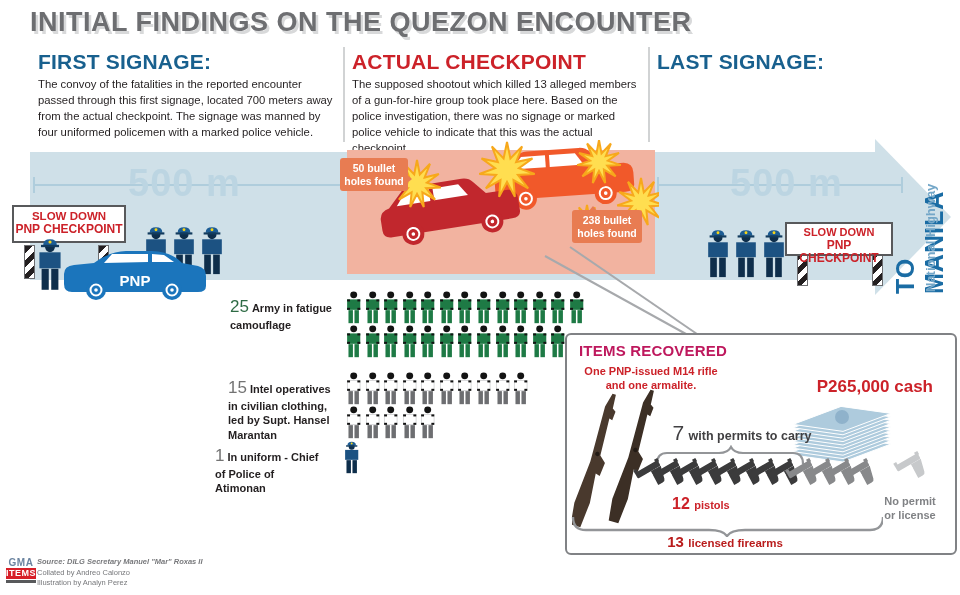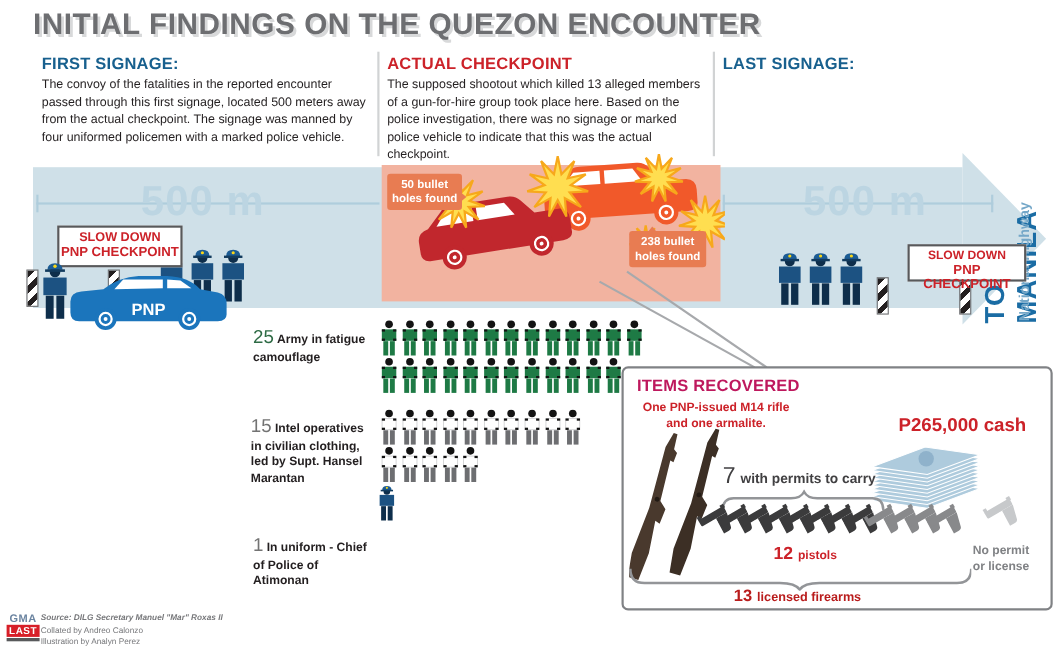--- a/index.html
+++ b/index.html
@@ -4,37 +4,37 @@
 <style>
   html,body{margin:0;padding:0;background:#fff;}
   #stage{position:relative;width:960px;height:595px;background:#fff;overflow:hidden;
          font-family:"Liberation Sans",sans-serif;color:#231F20;}
   .abs{position:absolute;}
   
   .title{left:30px;top:7px;font-size:27px;font-weight:700;color:#6D6E71;letter-spacing:.5px;
          text-shadow:2.5px 2.5px 0 #D8D9DA;white-space:nowrap;}
   
   .col{top:50px;}
-  .col .hd{font-weight:700;font-size:15px;letter-spacing:.2px;}
+  .col .hd{font-weight:700;font-size:21px;letter-spacing:.2px;}
   .blue{color:#18608E;} .red{color:#CC2229;}
   .col .bd{font-size:11.3px;line-height:1.42;color:#231F20;margin-top:2px;font-weight:500;}
   .vdiv{width:1.5px;height:95px;top:47px;background:#D1D3D4;}
   
   .band{left:30px;top:152px;width:845px;height:128px;background:#CFE0E8;z-index:1;}
   .arrowhead{left:875px;top:139px;width:0;height:0;z-index:1;
              border-top:78px solid transparent;border-bottom:78px solid transparent;border-left:76px solid #CFE0E8;}
   .v500{font-size:38px;font-weight:700;color:#BCD5E2;letter-spacing:1px;z-index:3;white-space:nowrap;}
   .mline{height:2px;background:#AFCDDC;z-index:2;}
   .tick{width:2px;height:16px;background:#AFCDDC;z-index:2;}
   .pinkzone{left:347px;top:150px;width:308px;height:124px;background:#F2B3A0;z-index:4;}
   .vt{writing-mode:vertical-rl;transform:rotate(180deg);}
   .tomanila{left:891px;top:152px;height:142px;font-size:25px;font-weight:700;color:#1A6CA4;letter-spacing:1px;z-index:3;}
   .nathwy{left:923px;top:152px;height:140px;font-size:13px;font-weight:600;color:#74A7C8;z-index:3;}
   
-  .sign{background:#fff;border:2px solid #58595B;text-align:center;color:#CC2229;font-weight:700;z-index:7;margin-left:40px;}
+  .sign{background:#fff;border:2px solid #58595B;text-align:center;color:#CC2229;font-weight:700;z-index:7;}
   .sign .l1{font-size:11.5px;line-height:1.15;margin-top:3px;}
   .sign .l2{font-size:12px;line-height:1.1;}
   .leg{width:9px;height:32px;background:repeating-linear-gradient(135deg,#231F20 0 5px,#fff 5px 10px);
        border:1px solid #6D6E71;z-index:6;}
   .cop-row{display:flex;gap:2px;z-index:5;}
   .zcar{z-index:6;} .zfront{z-index:7;}
   .crash{left:347px;top:140px;z-index:5;pointer-events:none;}
   .bullet{background:#E87C52;color:#fff;font-weight:700;font-size:10.5px;line-height:1.2;text-align:center;
           border-radius:3px;padding:4px 3px;z-index:8;}
   .bullet.bl::after{content:"";position:absolute;right:-9px;top:16px;border:5px solid transparent;border-left:6px solid #E87C52;}
@@ -43,28 +43,28 @@
   
   .plabel{font-size:11px;font-weight:700;color:#231F20;line-height:1.3;}
   .pnum{font-size:17px;font-weight:400;margin-right:3px;}
   .n-green{color:#2E6B45;} .n-gray{color:#737373;}
   .prow{display:flex;gap:1.2px;}
   
   .itembox{left:565px;top:333px;width:388px;height:218px;background:#fff;border:2px solid #808285;border-radius:6px;z-index:9;}
   .ib-hd{left:12px;top:7px;font-size:15px;font-weight:700;color:#be185d;letter-spacing:.2px;}
   .ib-rnote{left:8px;top:30px;width:152px;text-align:center;font-size:11px;font-weight:700;color:#CC2229;line-height:1.25;}
   .ib-cash{right:22px;top:42px;font-size:17px;font-weight:700;color:#CC2229;}
-  .ib-permits{left:90px;top:86px;width:170px;color:#414042;}
+  .ib-permits{left:90px;top:86px;width:170px;text-align:center;color:#414042;}
   .ib-permits .big{font-size:21px;font-weight:400;}
   .ib-permits .sm{font-size:12.5px;font-weight:600;}
   .pistols{left:70px;top:112px;height:56px;display:flex;align-items:center;}
   .pistol{width:30px;height:30px;transform:rotate(-30deg);margin-left:-11px;}
   .pistol:first-child{margin-left:0;}
   .nopermit-p{left:330px;top:118px;}
-  .ib-12{left:105px;top:160px;width:120px;text-align:center;color:#CC2229;}
+  .ib-12{left:105px;top:160px;width:120px;text-align:left;color:#CC2229;}
   .ib-12 .big{font-size:16px;font-weight:700;} .ib-12 .sm{font-size:11px;font-weight:600;}
   .ib-13{left:58px;top:198px;width:200px;text-align:center;color:#b91c1c;}
   .ib-13 .big{font-size:15px;font-weight:700;} .ib-13 .sm{font-size:11.5px;font-weight:600;}
   .ib-nopermit{left:303px;top:160px;width:80px;text-align:center;font-size:11px;font-weight:600;color:#808285;line-height:1.25;}
   
   .logo{left:6px;top:558px;width:30px;text-align:center;}
   .logo .gma{font-size:10px;font-weight:800;color:#6B84A0;letter-spacing:.5px;line-height:1;}
   .logo .news{font-size:9px;font-weight:800;color:#fff;background:#D71F28;line-height:1.2;letter-spacing:.5px;}
   .logo .bar{height:3px;background:#58595B;margin-top:1px;}
   .credits{left:37px;top:557px;font-size:7.5px;line-height:1.4;color:#77787B;}
@@ -72,21 +72,21 @@
 </style>
 </head>
 <body>
 
 <div id="stage">
 
   <div class="abs title">INITIAL FINDINGS ON THE QUEZON ENCOUNTER</div>
 
   <div class="abs col" style="left:38px;width:300px;">
     <div class="hd blue">FIRST SIGNAGE:</div>
-    <div class="bd">The convoy of the fatalities in the reported encounter passed through this first signage, located 500 meters away from the actual checkpoint. The signage was manned by four uniformed policemen with a marked police vehicle.</div>
+    <div class="bd">The convoy of the fatalities in the reported encounter passed through this first signage, located 700 meters away from the actual checkpoint. The signage was manned by four uniformed policemen with a marked police vehicle.</div>
   </div>
   <div class="abs vdiv" style="left:343px;"></div>
   <div class="abs col" style="left:352px;width:290px;">
     <div class="hd red">ACTUAL CHECKPOINT</div>
     <div class="bd">The supposed shootout which killed 13 alleged members of a gun-for-hire group took place here. Based on the police investigation, there was no signage or marked police vehicle to indicate that this was the actual checkpoint.</div>
   </div>
   <div class="abs vdiv" style="left:648px;"></div>
   <div class="abs col" style="left:657px;width:295px;">
     <div class="hd blue">LAST SIGNAGE:</div>
   </div>
@@ -127,21 +127,21 @@
       <circle cx="116" cy="52" r="11" fill="#C1272D"></circle>
         <circle cx="116" cy="52" r="6" fill="none" stroke="#fff" stroke-width="2"></circle>
         <circle cx="116" cy="52" r="1.8" fill="#fff"></circle>
     </g>
   <polygon points="70.0,20.0 72.8,34.4 83.0,23.8 77.6,37.5 91.8,34.0 79.9,42.6 93.8,47.4 79.1,48.2 88.1,59.7 75.4,52.4 76.8,67.0 70.0,54.0 63.2,67.0 64.6,52.4 51.9,59.7 60.9,48.2 46.2,47.4 60.1,42.6 48.2,34.0 62.4,37.5 57.0,23.8 67.2,34.4" fill="#FFDE50" stroke="#F7A81B" stroke-width="2"></polygon>
       <polygon points="160.0,2.0 163.4,18.5 175.1,6.4 169.1,22.1 185.5,18.4 171.9,28.3 187.7,34.0 170.9,35.0 181.2,48.3 166.5,40.1 167.9,56.9 160.0,42.0 152.1,56.9 153.5,40.1 138.8,48.3 149.1,35.0 132.3,34.0 148.1,28.3 134.5,18.4 150.9,22.1 144.9,6.4 156.6,18.5" fill="#FFDE50" stroke="#F7A81B" stroke-width="2"></polygon>
       <polygon points="252.0,0.0 254.5,13.4 263.9,3.5 258.8,16.1 272.0,12.9 260.9,20.7 273.8,25.1 260.2,25.7 268.6,36.4 256.9,29.6 258.2,43.1 252.0,31.0 245.8,43.1 247.1,29.6 235.4,36.4 243.8,25.7 230.2,25.1 243.1,20.7 232.0,12.9 245.2,16.1 240.1,3.5 249.5,13.4" fill="#FFDE50" stroke="#F7A81B" stroke-width="2"></polygon>
       <polygon points="294.0,38.0 296.8,52.4 307.0,41.8 301.6,55.5 315.8,52.0 303.9,60.6 317.8,65.4 303.1,66.2 312.1,77.7 299.4,70.4 300.8,85.0 294.0,72.0 287.2,85.0 288.6,70.4 275.9,77.7 284.9,66.2 270.2,65.4 284.1,60.6 272.2,52.0 286.4,55.5 281.0,41.8 291.2,52.4" fill="#FFDE50" stroke="#F7A81B" stroke-width="2"></polygon>
       <polygon points="240.0,65.0 241.7,74.2 248.1,67.4 244.5,76.1 253.6,73.8 245.9,79.1 254.8,82.1 245.5,82.5 251.3,89.8 243.2,85.0 244.2,94.4 240.0,86.0 235.8,94.4 236.8,85.0 228.7,89.8 234.5,82.5 225.2,82.1 234.1,79.1 226.4,73.8 235.5,76.1 231.9,67.4 238.3,74.2" fill="#FFDE50" stroke="#F7A81B" stroke-width="2"></polygon>
     </svg>
-  <div class="abs bullet bl" style="left:352px;top:158px;width:62px;">
+  <div class="abs bullet bl" style="left:340px;top:158px;width:62px;">
     <div>50 bullet</div>
     <div>holes found</div>
   </div>
   <div class="abs bullet br" style="left:572px;top:210px;width:64px;">
     <div>238 bullet</div>
     <div>holes found</div>
   </div>
 
   <div class="abs sign" style="left:12px;top:205px;width:110px;height:34px;">
     <div class="l1">SLOW DOWN</div>
@@ -647,21 +647,21 @@
         <rect x="2.4" y="8.9" width="13.2" height="10.4" fill="#FFFFFF" stroke="#C7C8CA" stroke-width="0.7"></rect>
         <rect x="2.2" y="8.7" width="3" height="2.1" fill="#131313"></rect>
         <rect x="12.8" y="8.7" width="3" height="2.1" fill="#131313"></rect>
         <rect x="2.2" y="17.4" width="3" height="2.1" fill="#131313"></rect>
         <rect x="12.8" y="17.4" width="3" height="2.1" fill="#131313"></rect>
         <rect x="3.6" y="19.8" width="4.6" height="13.5" fill="#6D6E71"></rect>
         <rect x="9.8" y="19.8" width="4.6" height="13.5" fill="#6D6E71"></rect>
       </svg>
     </div>
 
-  <div class="abs plabel" style="left:230px;top:445px;width:110px;margin-top:40px;">
+  <div class="abs plabel" style="left:215px;top:445px;width:110px;">
     <span class="pnum n-gray">1</span><span>In uniform - Chief of Police of Atimonan</span>
   </div>
   <div class="abs prow" style="left:343px;top:441px;">
       <svg viewBox="0 0 18 34" width="17.4" height="32.86666666666666">
         <circle cx="9" cy="6" r="3.1" fill="#0E2E4B"></circle>
         <path d="M4.6,4.6 Q4.6,0.8 9,0.8 Q13.4,0.8 13.4,4.6 Z" fill="#1C5C94"></path>
         <rect x="3.2" y="4.4" width="11.6" height="1.5" fill="#123B5E"></rect>
         <circle cx="9" cy="2.6" r="1" fill="#F9D616"></circle>
         <rect x="2.2" y="9.2" width="13.6" height="10.3" fill="#1C5282"></rect>
         <rect x="3.6" y="19.8" width="4.6" height="13.5" fill="#0E2E4B"></rect>
@@ -848,21 +848,21 @@
       <path d="M2,2 Q2,15 15,15 L138,15 Q152,15 156,21 Q160,15 174,15 L299,15 Q312,15 312,2" fill="none" stroke="#939598" stroke-width="2.4"></path>
     </svg>
     <div class="abs ib-13">
       <span class="big">13</span>
       <span class="sm">licensed firearms</span>
     </div>
   </div>
 
   <div class="abs logo">
     <div class="gma">GMA</div>
-    <div class="news">LAST</div>
+    <div class="news">ITEMS</div>
     <div class="bar"></div>
   </div>
   <div class="abs credits">
     <div class="src">Source: DILG Secretary Manuel "Mar" Roxas II</div>
     <div>Collated by Andreo Calonzo</div>
     <div>Illustration by Analyn Perez</div>
   </div>
 
 </div>
 

